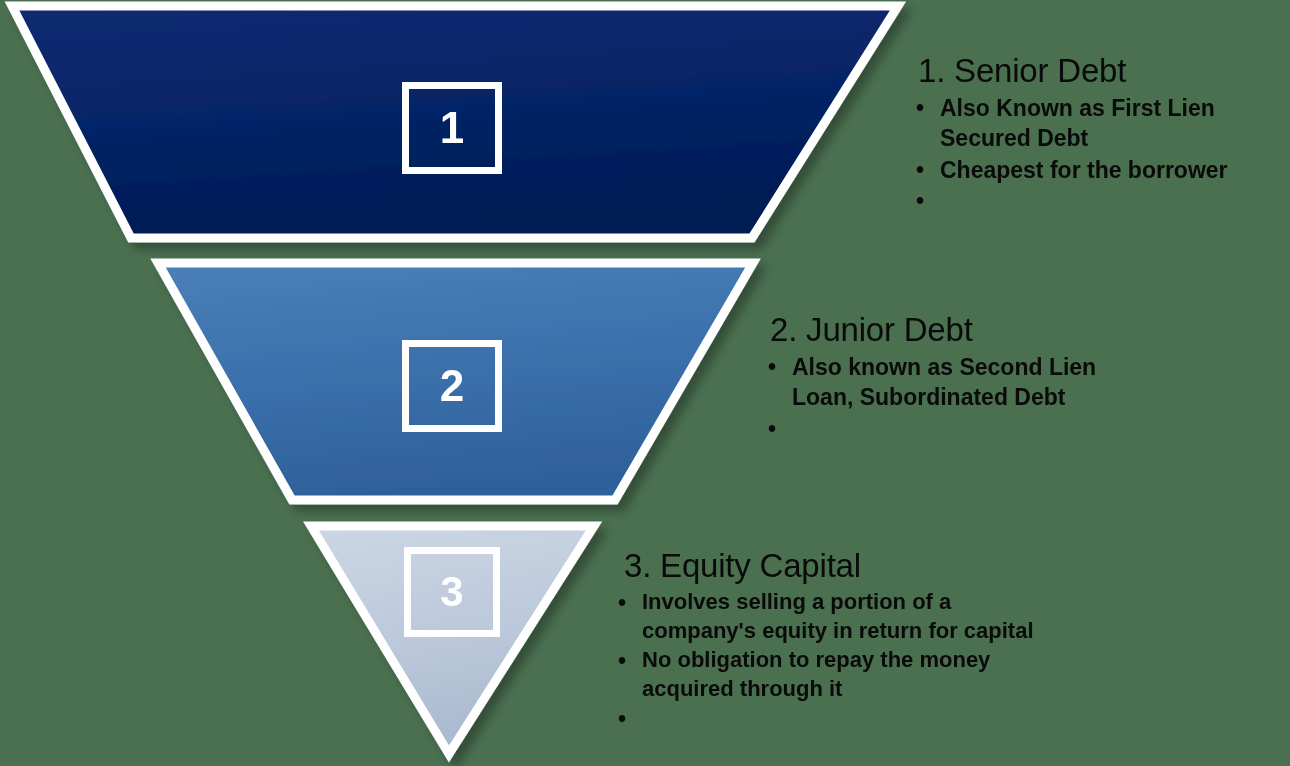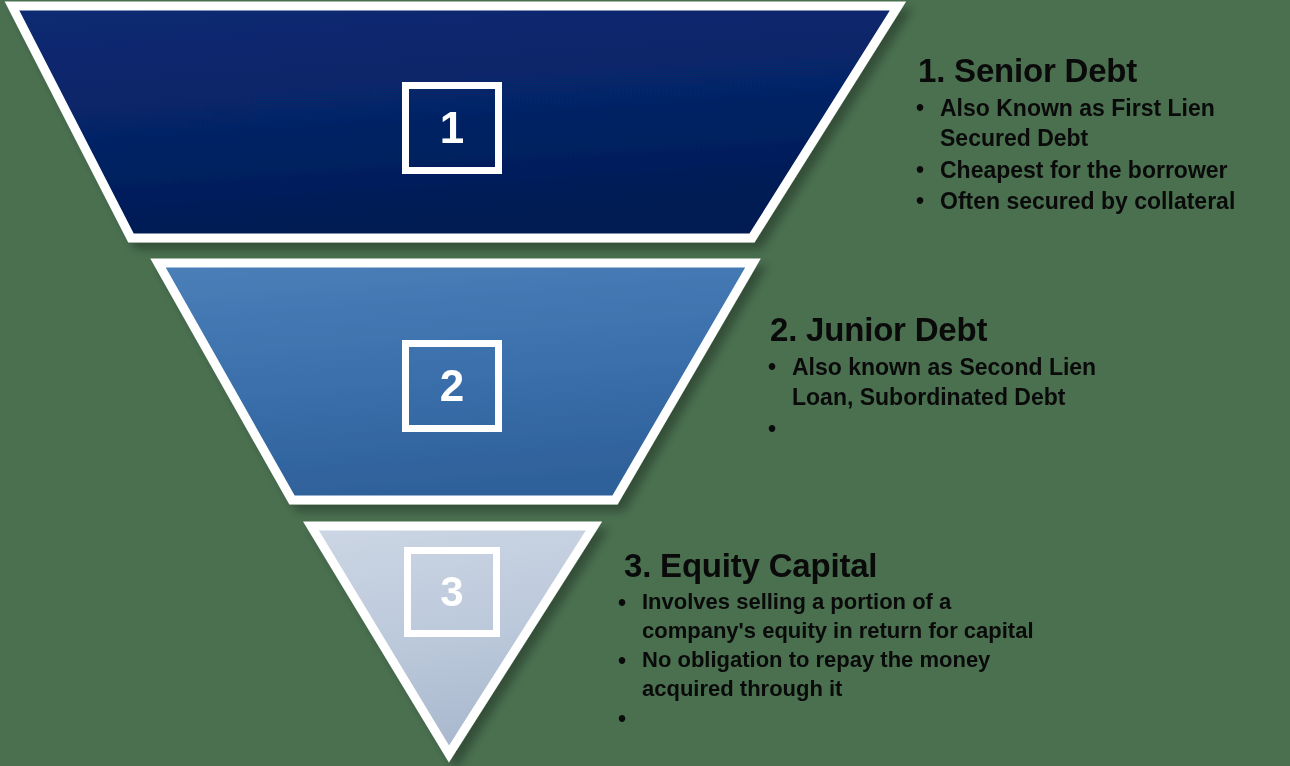--- a/index.html
+++ b/index.html
@@ -46,21 +46,21 @@
   .badge-3 { left: 404px; top: 547px; width: 96px;  height: 90px;  font-size: 42px; }
 
   
   .block {
     position: absolute;
     color: #0a0a0a;
   }
   .block h2 {
     margin: 0 0 3px 0;
     font-size: 33px;
-    font-weight: 700;
+    font-weight: 400;
     letter-spacing: -0.2px;
     line-height: 1.12;
   }
   .block ul {
     margin: 0;
     padding: 0;
     list-style: none;
   }
   .block li {
     position: relative;
@@ -148,21 +148,20 @@
       <li>
         <span class="bullet">•</span>
         <span>Also Known as First Lien Secured Debt</span>
       </li>
       <li>
         <span class="bullet">•</span>
         <span>Cheapest for the borrower</span>
       </li>
       <li>
         <span class="bullet">•</span>
-        <span>Often secured by collateral</span>
       </li>
     </ul>
   </div>
 
   <div class="block block-2">
     <h2>2. Junior Debt</h2>
     <ul>
       <li>
         <span class="bullet">•</span>
         <span>Also known as Second Lien Loan, Subordinated Debt</span>

